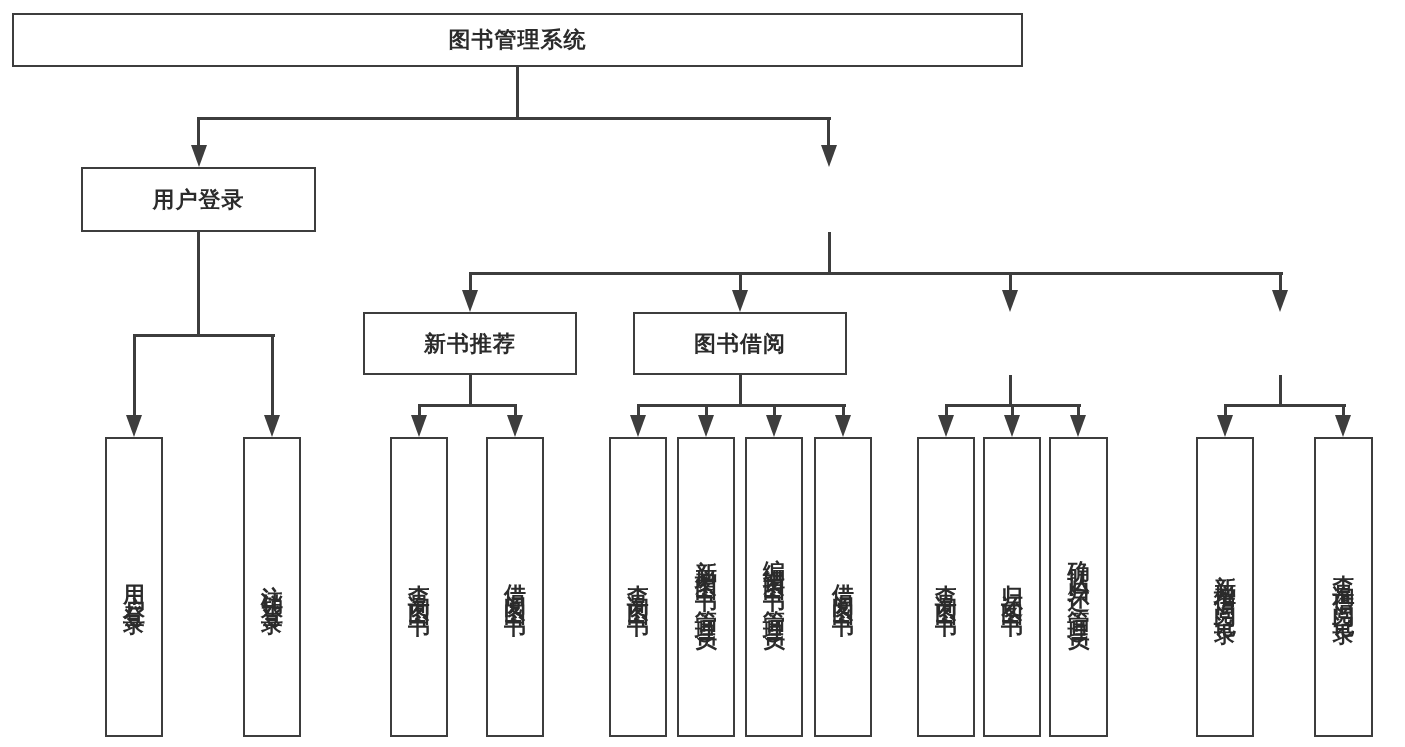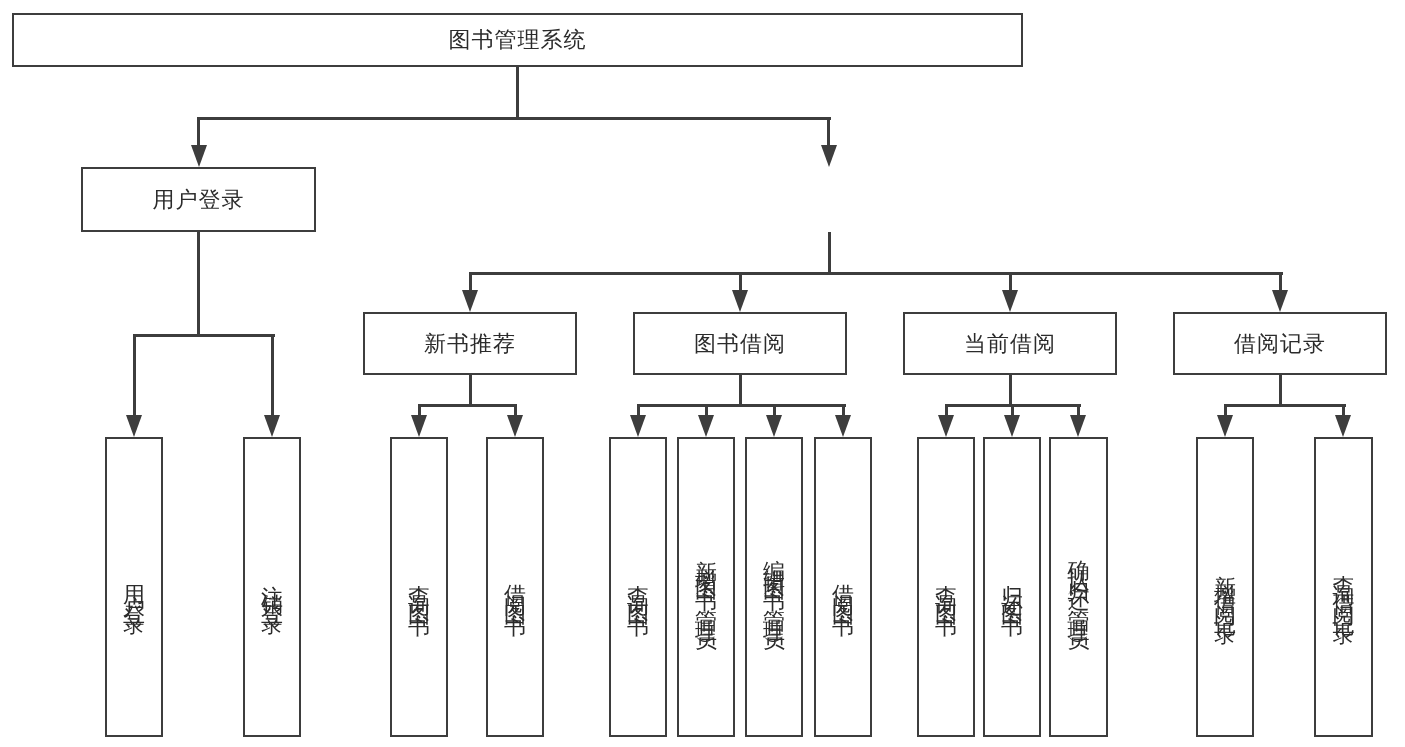--- a/index.html
+++ b/index.html
@@ -3,20 +3,21 @@
 <meta charset="utf-8">
 <style>
   html, body { margin: 0; padding: 0; background: #ffffff; }
   #stage {
     position: relative;
     width: 1405px;
     height: 747px;
     background: #ffffff;
     overflow: hidden;
     font-family: "Liberation Sans", "DejaVu Sans", sans-serif;
+    font-weight: bold;
   }
   .box {
     position: absolute;
     box-sizing: border-box;
     border: 2.5px solid #3d3d3d;
     background: #ffffff;
     display: flex;
     align-items: center;
     justify-content: center;
     color: #2b2b2b;
@@ -57,22 +58,20 @@
 <body>
 
 <div id="stage">
 
   <div class="box" style="left:12px; top:13px; width:1011px; height:54px;">图书管理系统</div>
 
   <div class="box" style="left:81px; top:167px; width:235px; height:65px;">用户登录</div>
 
   <div class="box" style="left:363px; top:312px; width:214px; height:63px;">新书推荐</div>
   <div class="box" style="left:633px; top:312px; width:214px; height:63px;">图书借阅</div>
-  <div class="box" style="left:903px; top:312px; width:214px; height:63px;">当前借阅</div>
-  <div class="box" style="left:1173px; top:312px; width:214px; height:63px;">借阅记录</div>
 
   <div class="box leaf" style="left:105px; top:437px; width:58px; height:300px;">
       <span>用户登录</span>
     </div>
   <div class="box leaf" style="left:243px; top:437px; width:58px; height:300px;">
       <span>注销登录</span>
     </div>
 
   <div class="box leaf" style="left:390px; top:437px; width:58px; height:300px;">
       <span>查询图书</span>

